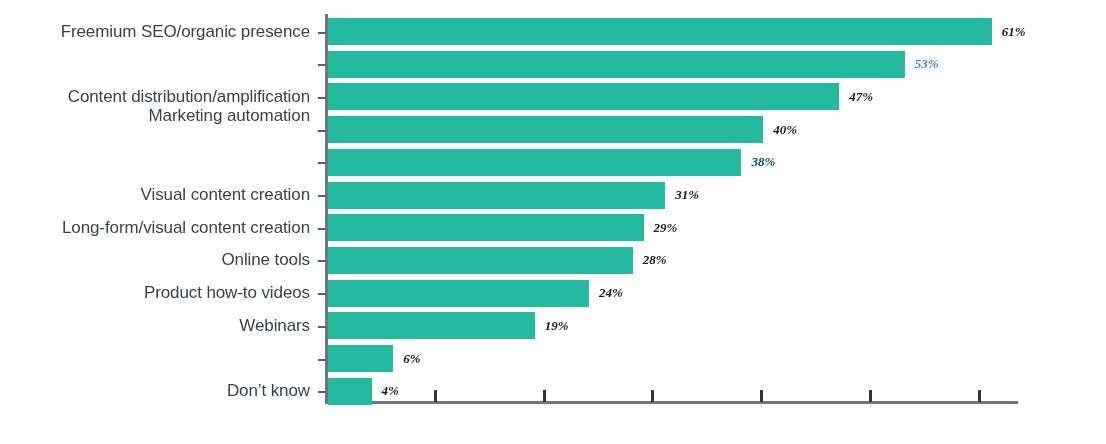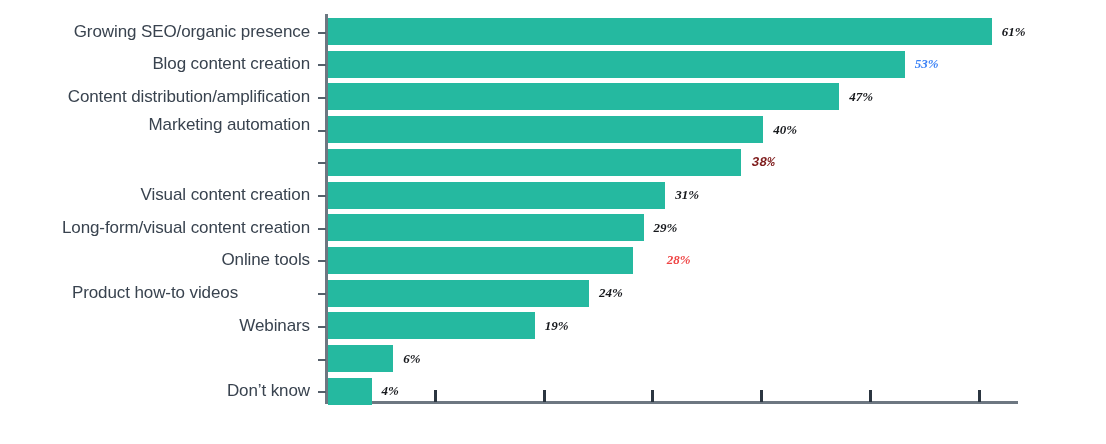--- a/index.html
+++ b/index.html
@@ -106,28 +106,27 @@
     color: #16181c;
     white-space: nowrap;
   }
 </style>
 </head>
 <body>
 
 <div id="chart-root">
 
   <div class="cat-labels">
-      <div class="cat-label" style="top: 21.5px;">Growing SEO/organic presence</div>
-      <div class="cat-label" style="top: 54.2px;">Blog content creation</div>
+      <div class="cat-label" style="top: 21.5px;">Freemium SEO/organic presence</div>
       <div class="cat-label" style="top: 86.9px;">Content distribution/amplification</div>
-      <div class="cat-label" style="top: 115px;">Marketing automation</div>
+      <div class="cat-label" style="top: 106px;">Marketing automation</div>
       <div class="cat-label" style="top: 185px;">Visual content creation</div>
       <div class="cat-label" style="top: 217.7px;">Long-form/visual content creation</div>
       <div class="cat-label" style="top: 250.4px;">Online tools</div>
-      <div class="cat-label" style="top: 283.1px; text-align: center;">Product how-to videos</div>
+      <div class="cat-label" style="top: 283.1px;">Product how-to videos</div>
       <div class="cat-label" style="top: 315.8px;">Webinars</div>
       <div class="cat-label" style="top: 381.2px;">Don’t know</div>
     </div>
 
   <div class="plot">
     <div class="y-axis-line"></div>
     <div class="x-axis-line"></div>
     <div class="ticks-y">
         <div class="y-tick" style="top: 31.5px;"></div>
         <div class="y-tick" style="top: 64.2px;"></div>
@@ -162,33 +161,33 @@
         <div class="bar-row" style="top: 83.4px;">
           <div class="bar" style="width: 511.36px; background: rgb(37, 185, 160);"></div>
           <div class="bar-value" style="left: 521.36px; color: rgb(22, 24, 28);">47%</div>
         </div>
         <div class="bar-row" style="top: 116.1px;">
           <div class="bar" style="width: 435.2px; background: rgb(37, 185, 160);"></div>
           <div class="bar-value" style="left: 445.2px; color: rgb(22, 24, 28);">40%</div>
         </div>
         <div class="bar-row" style="top: 148.8px;">
           <div class="bar" style="width: 413.44px; background: rgb(37, 185, 160);"></div>
-          <div class="bar-value" style="left: 423.44px; color: #7f1d1d; font-family: Liberation Mono, monospace;">38%</div>
+          <div class="bar-value" style="left: 423.44px; color: #0c4a6e;">38%</div>
         </div>
         <div class="bar-row" style="top: 181.5px;">
           <div class="bar" style="width: 337.28px; background: rgb(37, 185, 160);"></div>
           <div class="bar-value" style="left: 347.28px; color: rgb(22, 24, 28);">31%</div>
         </div>
         <div class="bar-row" style="top: 214.2px;">
           <div class="bar" style="width: 315.52px; background: rgb(37, 185, 160);"></div>
           <div class="bar-value" style="left: 325.52px; color: rgb(22, 24, 28);">29%</div>
         </div>
         <div class="bar-row" style="top: 246.9px;">
           <div class="bar" style="width: 304.64px; background: rgb(37, 185, 160);"></div>
-          <div class="bar-value" style="left: 314.64px; color: #ef4444; margin-left: 24px;">28%</div>
+          <div class="bar-value" style="left: 314.64px; color: #0f172a;">28%</div>
         </div>
         <div class="bar-row" style="top: 279.6px;">
           <div class="bar" style="width: 261.12px; background: rgb(37, 185, 160);"></div>
           <div class="bar-value" style="left: 271.12px; color: rgb(22, 24, 28);">24%</div>
         </div>
         <div class="bar-row" style="top: 312.3px;">
           <div class="bar" style="width: 206.72px; background: rgb(37, 185, 160);"></div>
           <div class="bar-value" style="left: 216.72px; color: rgb(22, 24, 28);">19%</div>
         </div>
         <div class="bar-row" style="top: 345px;">

